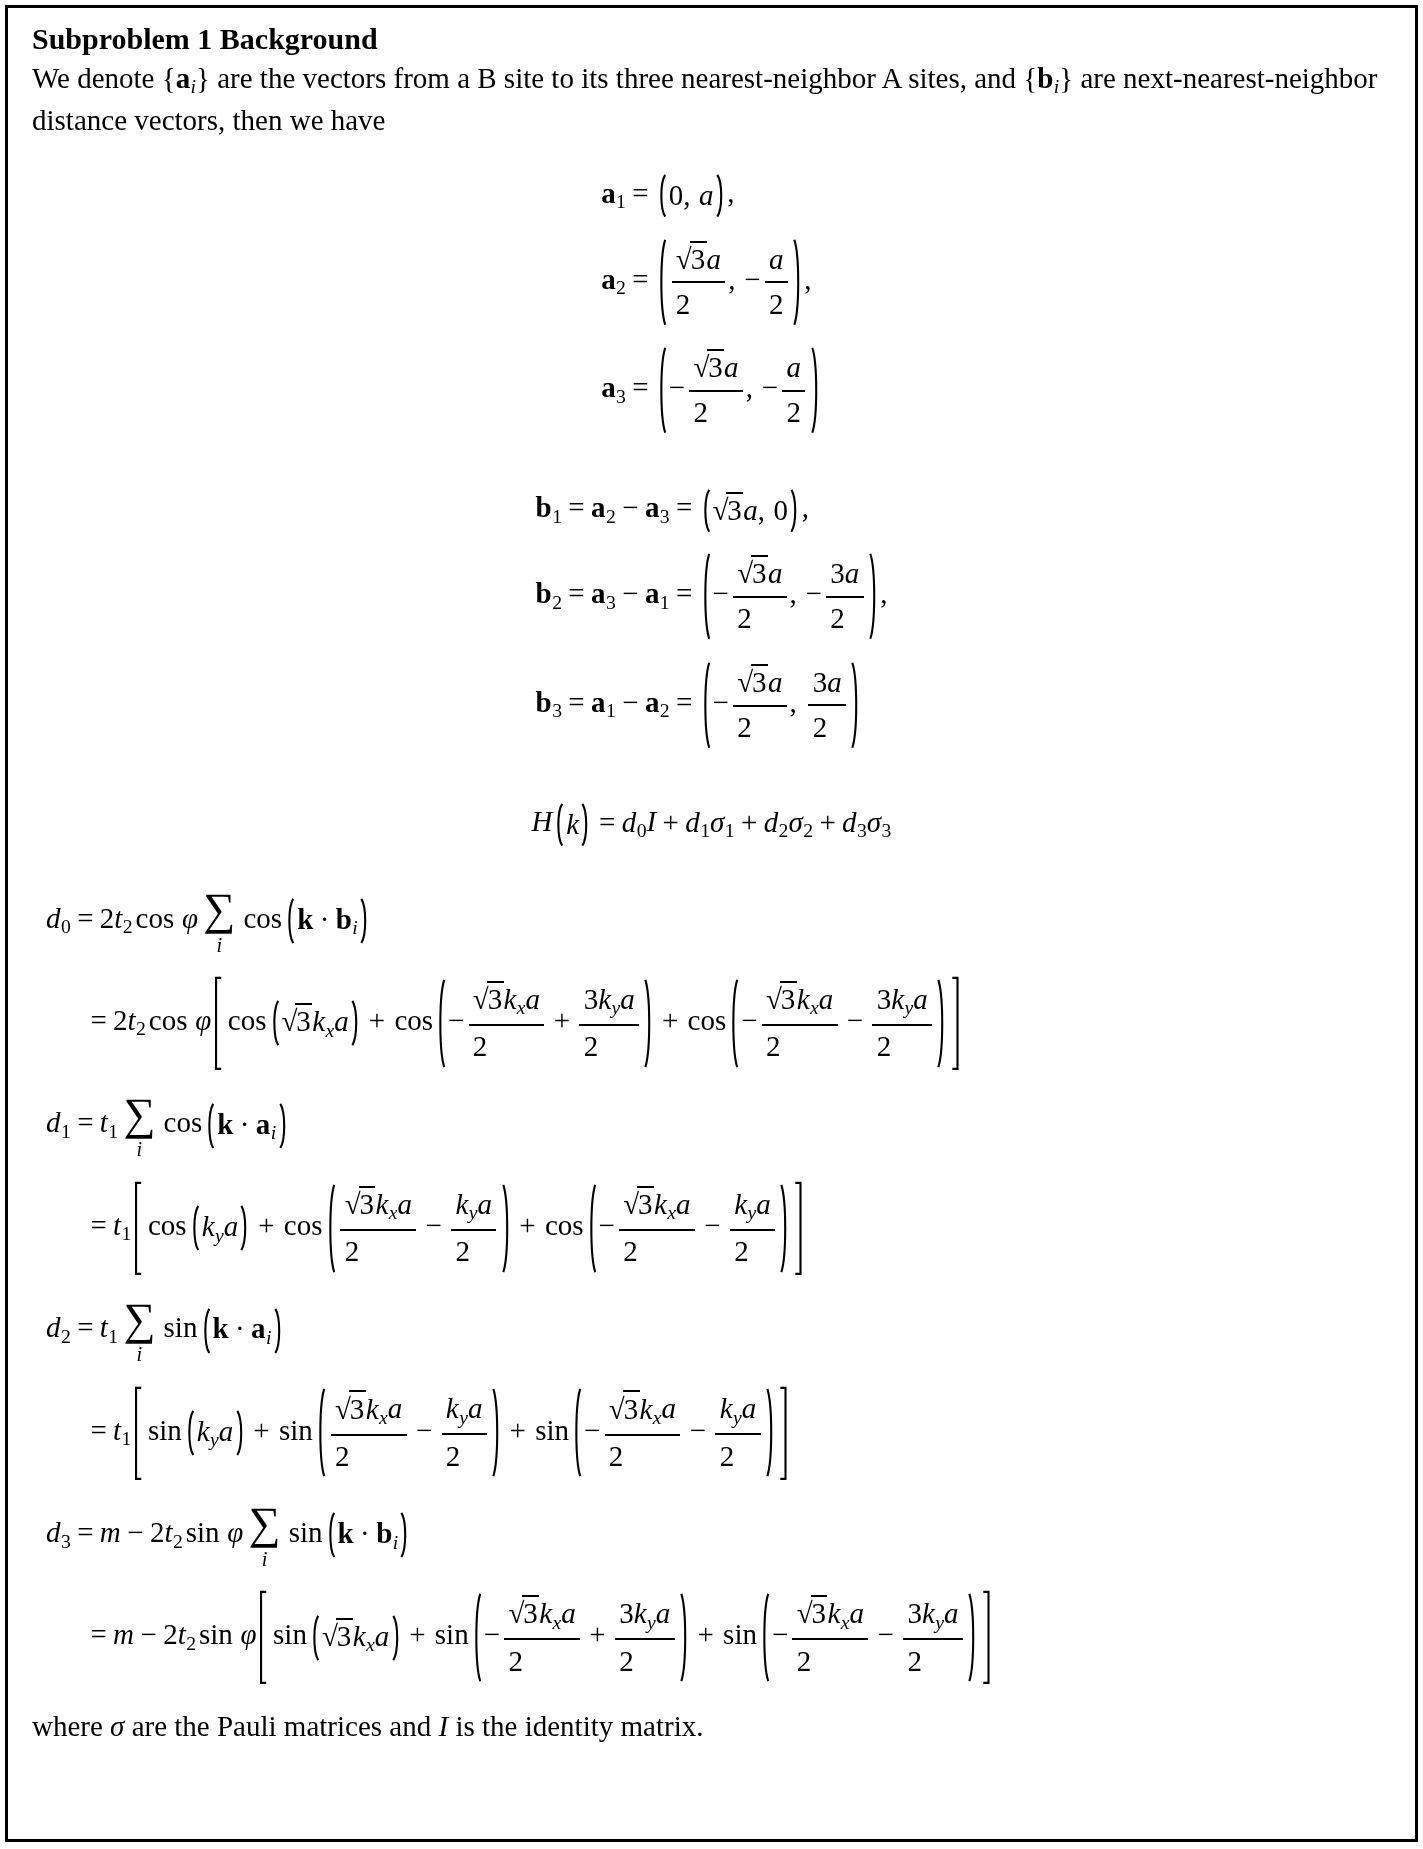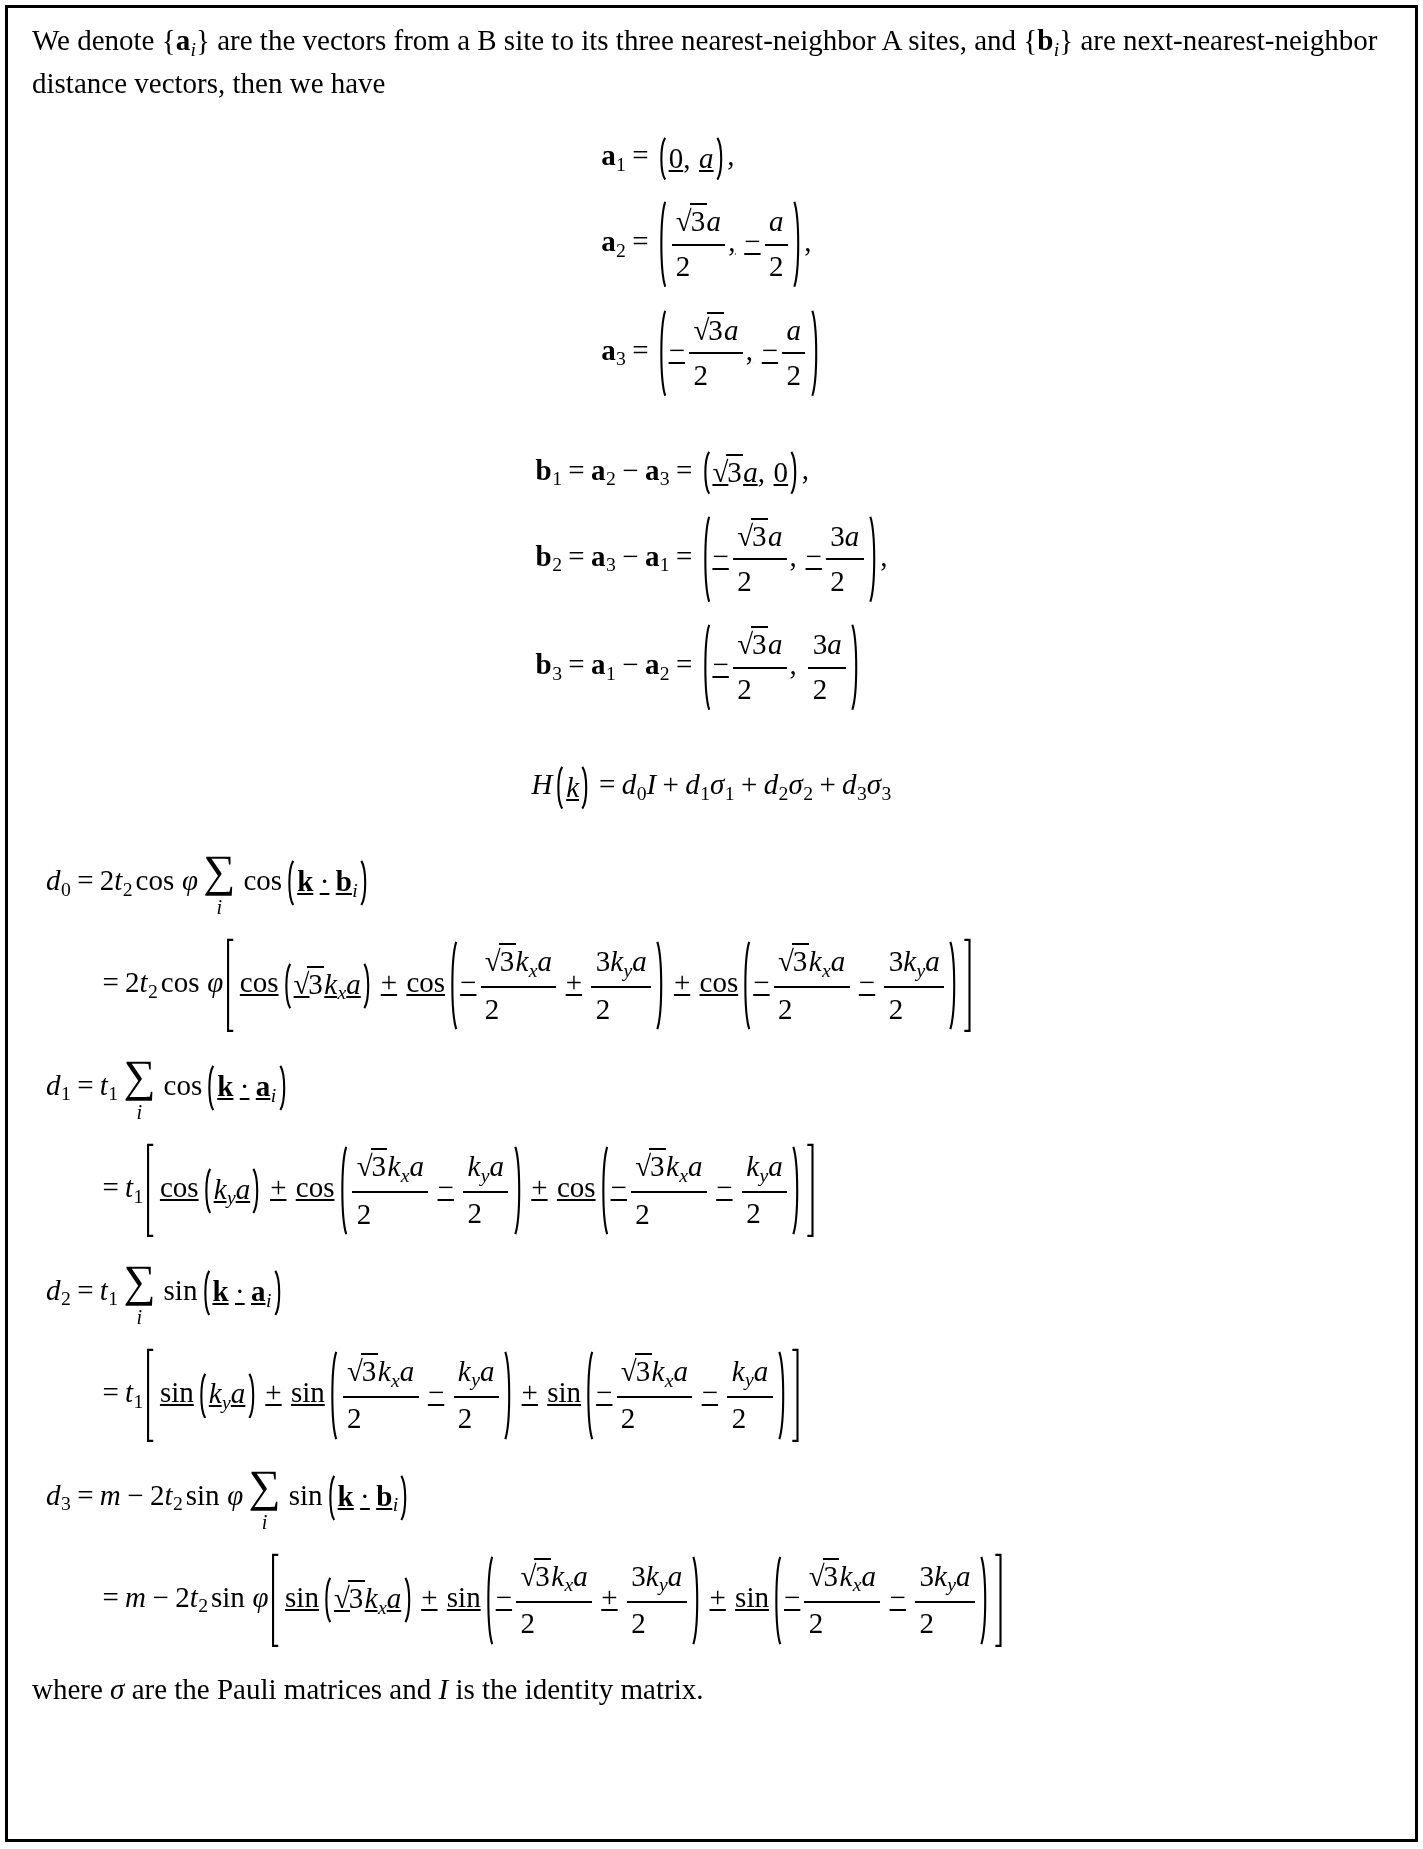--- a/index.html
+++ b/index.html
@@ -4,51 +4,52 @@
 <style>
   html,body{margin:0;padding:0;background:#fff;color:#000;
     font-family:"Liberation Serif","DejaVu Serif",serif;}
   .frame{margin:5px;border:3px solid #000;box-sizing:border-box;
     min-height:1837px;padding:12px 24px 10px 24px;font-size:29px;line-height:1.38;}
   h1{font-size:30px;margin:0;line-height:1.25;}
   p{margin:0;}
   .eqcenter{display:table;margin:14px auto;text-align:left;}
   .eqleft{margin:14px 0 14px 14px;}
   .eqrow{white-space:nowrap;margin:20px 0;line-height:1.3;}
-  .eqrow.ind{margin-left:50px;}
+  .eqrow.ind{margin-left:38px;}
   .mi{font-style:italic;}
   .mb{font-weight:bold;}
   .mfn{margin:0 0.05em 0 0.1em;}
   .mo{margin:0 0.22em;}
   .mu{margin-right:0.04em;}
   .mc{margin-right:0.3em;}
   .msp{display:inline-block;width:0.22em;}
   .msb{white-space:nowrap;}
   .msub{font-size:0.68em;vertical-align:-0.28em;margin-left:0.02em;}
   .mfrac{display:inline-block;vertical-align:middle;text-align:left;padding:0 0.1em;}
   .mfrac .num,.mfrac .den{display:block;line-height:1.3;padding:0 0.15em;}
   .mfrac .num{padding-bottom:0.1em;}
   .mfrac .den{border-top:0.075em solid #000;padding-top:0.08em;}
   .msqrt{white-space:nowrap;}
   .radarg{display:inline-block;line-height:1.08;border-top:0.08em solid #000;
     padding:0.04em 0.05em 0 0.03em;margin-left:-0.07em;}
   .mfence{display:inline-flex;align-items:center;vertical-align:middle;margin:0 0.06em;}
-  .mfence>.fc{display:inline-block;white-space:nowrap;padding:0.1em 0.08em;text-decoration:underline;}
+  .mfence>.fc{display:inline-block;white-space:nowrap;padding:0.1em 0.08em;}
   .fsvg{align-self:stretch;width:0.33em;min-height:1.15em;}
   .fsvg path{fill:none;stroke:#000;stroke-width:2.1px;}
   .msum{display:inline-flex;flex-direction:column;align-items:center;
     vertical-align:middle;margin:0 0.18em;line-height:1;}
   .msum .sig{font-size:1.55em;line-height:1;}
   .msum .under{font-size:0.7em;font-style:italic;line-height:1;margin-top:0.14em;}
   .footer-note{margin-top:10px;}
 </style>
 </head>
 <body>
 
 <div class="frame">
+  <h1>Subproblem 1 Background</h1>
   <p><span class="mr">We denote {</span><span class="msb"><span class="mb">a</span><span class="msub"><span class="mi">i</span></span></span><span class="mr">} are the vectors from a B site to its three nearest-neighbor A sites, and {</span><span class="msb"><span class="mb">b</span><span class="msub"><span class="mi">i</span></span></span><span class="mr">} are next-nearest-neighbor distance vectors, then we have</span></p>
   <div class="eqcenter">
       <div class="eqrow"><span class="msb"><span class="mb">a</span><span class="msub"><span class="mr">1</span></span></span><span class="mo">=</span><span class="mfence">
           <svg viewBox="0 0 10 40" preserveAspectRatio="none" class="fsvg">
             <path d="M8.6,0.8 C3.2,8 3.2,32 8.6,39.2" vector-effect="non-scaling-stroke"></path>
           </svg>
           <span class="fc"><span class="mr">0</span><span class="mc">,</span><span class="mi">a</span></span>
           <svg viewBox="0 0 10 40" preserveAspectRatio="none" class="fsvg">
             <path d="M1.4,0.8 C6.8,8 6.8,32 1.4,39.2" vector-effect="non-scaling-stroke"></path>
           </svg>

